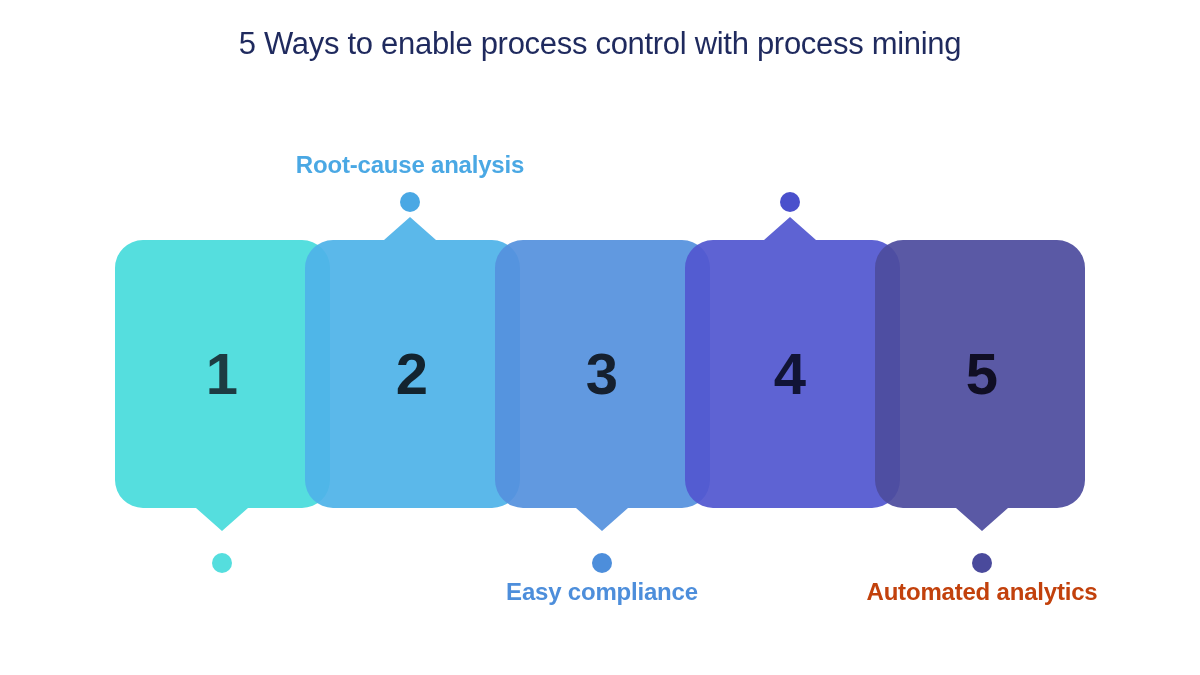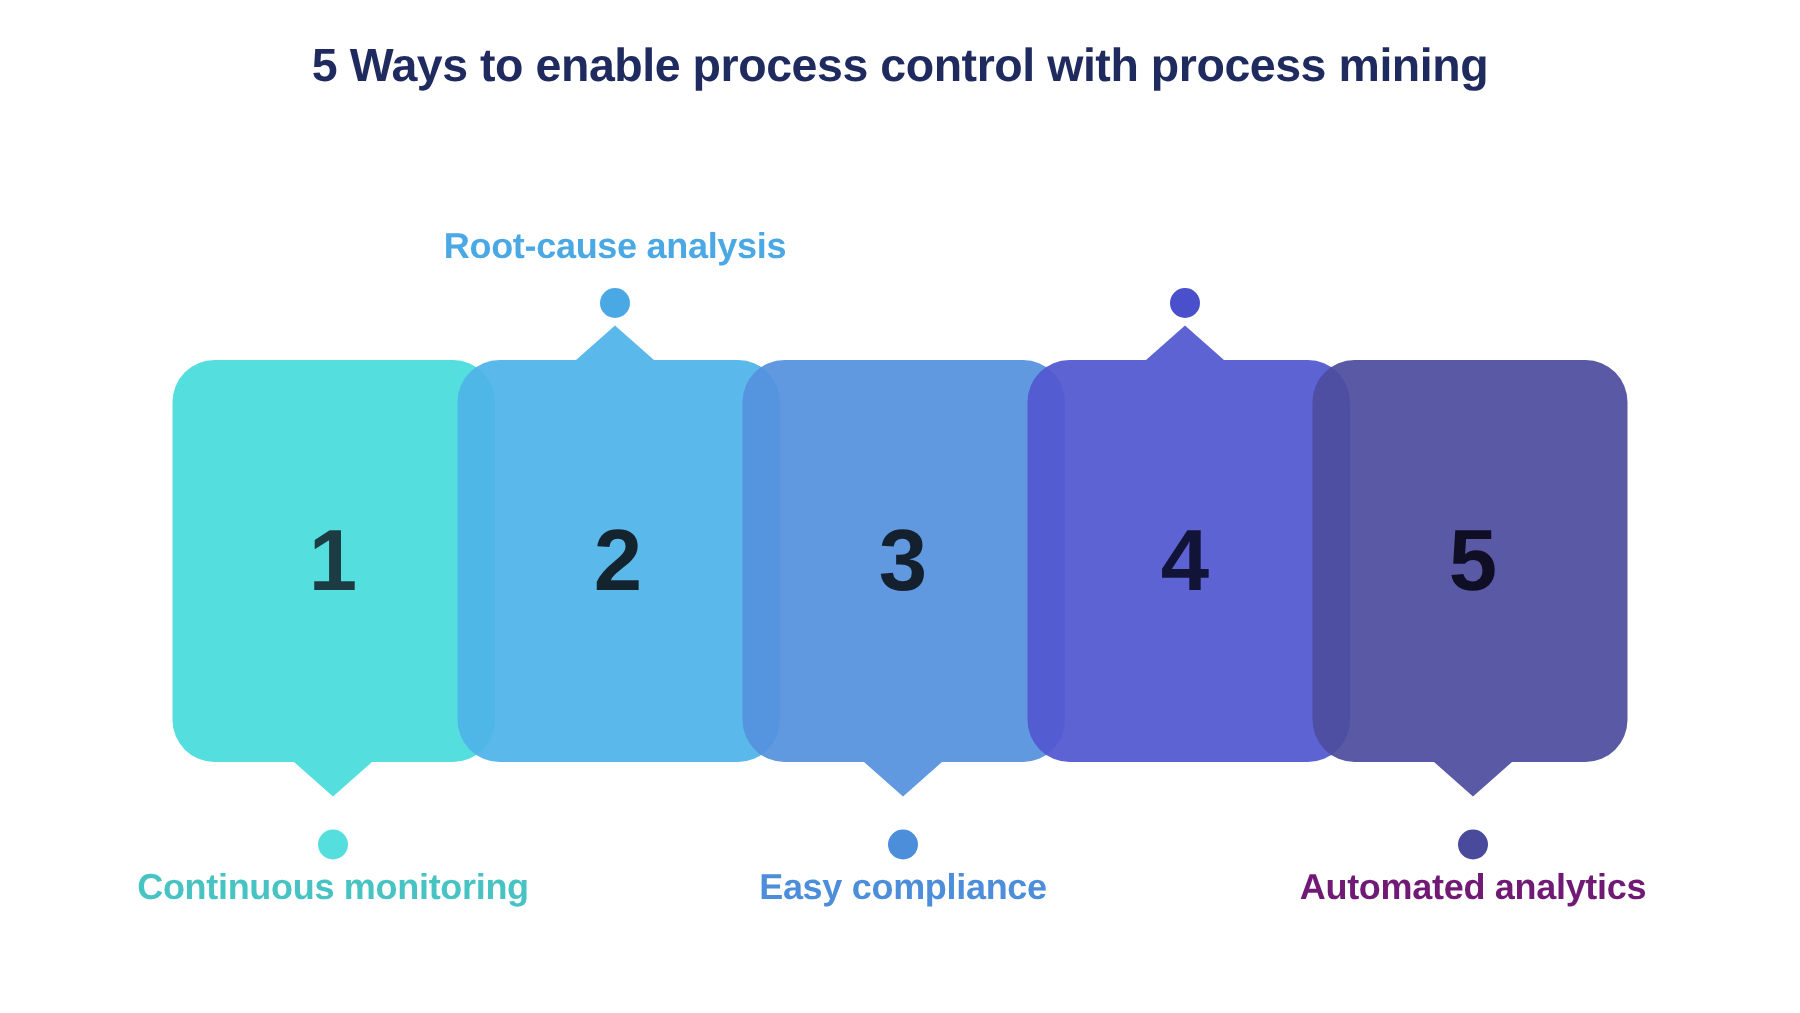--- a/index.html
+++ b/index.html
@@ -21,21 +21,21 @@
     background: #ffffff;
   }
   #title {
     position: absolute;
     left: 0;
     top: 26px;
     width: 1200px;
     text-align: center;
     font-family: "Liberation Sans", sans-serif;
     font-size: 31px;
-    font-weight: bold;
+    font-weight: normal;
     letter-spacing: -0.3px;
     color: #1f2a5e;
     white-space: nowrap;
   }
   #stage {
     position: absolute;
     left: 0;
     top: 0;
     width: 1200px;
     height: 675px;
@@ -104,22 +104,21 @@
     <circle cx="790" cy="202" r="10" fill="#4a50cc"></circle>
     <circle cx="982" cy="563" r="10" fill="#4a4a9c"></circle>
   </svg>
 
   <div class="card-num n1" style="left:182px; top:345px;">1</div>
   <div class="card-num n2" style="left:372px; top:345px;">2</div>
   <div class="card-num n3" style="left:562px; top:345px;">3</div>
   <div class="card-num n4" style="left:750px; top:345px;">4</div>
   <div class="card-num n5" style="left:942px; top:345px;">5</div>
 
-  <div class="lbl lbl-bottom" style="left:22px; top:578px; width:400px; color:#47c3c3;">Continuous monitoring</div>
 
   <div class="lbl lbl-top" style="left:210px; top:151px; width:400px; color:#4aa8e4;">Root-cause analysis</div>
 
   <div class="lbl lbl-bottom" style="left:402px; top:578px; width:400px; color:#4d8edb;">Easy compliance</div>
 
 
-  <div class="lbl lbl-bottom" style="left:782px; top:578px; width:400px; color:#701a75;">Automated analytics</div>
+  <div class="lbl lbl-bottom" style="left:782px; top:578px; width:400px; color:#c2410c;">Automated analytics</div>
 
 </div>
 
 </body></html>

